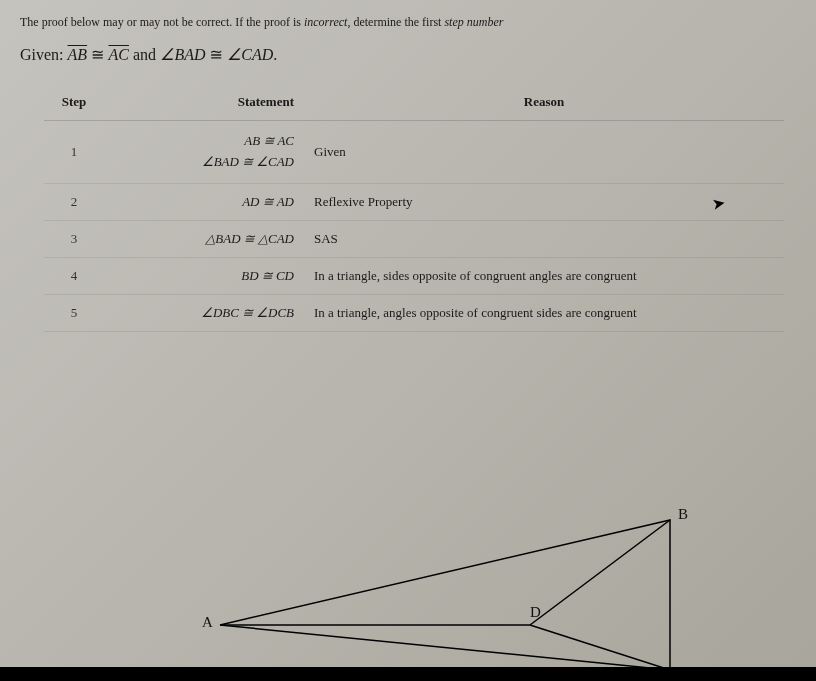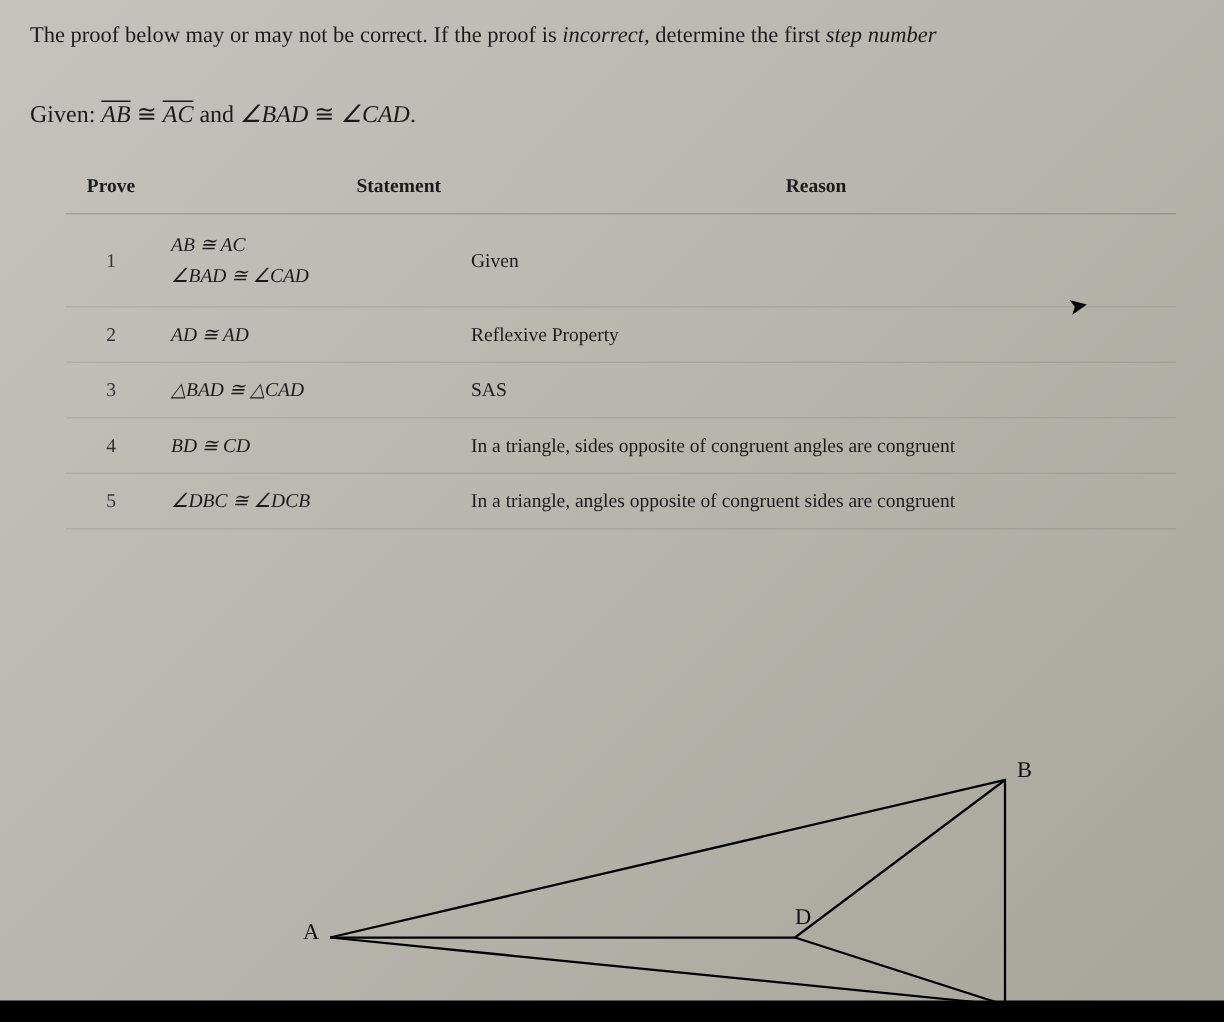--- a/index.html
+++ b/index.html
@@ -8,23 +8,23 @@
     width: 816px; height: 681px;
     background: linear-gradient(135deg, #c5c3be 0%, #b8b5ae 50%, #a8a59c 100%);
     font-family: Georgia, 'Times New Roman', serif;
     color: #1a1a1a;
     overflow: hidden;
   }
   .page {
     padding: 14px 20px 0 20px;
   }
   .intro {
-    font-size: 15px;
+    font-size: 12px;
     line-height: 1.45;
-    margin-bottom: 30px;
+    margin-bottom: 14px;
   }
   .em { font-style: italic; }
   .line { margin: 10px 0 14px 0; font-size: 16px; }
   .overline {
     text-decoration: overline;
     font-style: italic;
   }
   .math { font-style: italic; }
   .table-wrap {
     margin: 22px 0 0 24px;
@@ -43,21 +43,21 @@
     font-family: Georgia, serif;
   }
   th.step-col { width: 60px; text-align: center; }
   th.stmt-col { width: 200px; text-align: right; }
   td {
     padding: 10px 10px;
     border-bottom: 1px solid rgba(0,0,0,0.08);
     vertical-align: middle;
   }
   td.step-cell { text-align: center; color: #333; }
-  td.stmt-cell { text-align: left; }
+  td.stmt-cell { text-align: right; }
   td.reason-cell { text-align: left; }
   .stmt-line { display: block; line-height: 1.6; }
   .cursor {
     position: absolute;
     top: 194px; left: 712px;
     font-size: 16px;
     color: #000;
     transform: rotate(-10deg);
   }
   .diagram {
@@ -88,21 +88,21 @@
 
   <div class="line">
     <span>Given: </span><span class="overline">AB</span><span> ≅ </span><span class="overline">AC</span><span> and </span><span class="math">∠BAD</span><span> ≅ </span><span class="math">∠CAD</span><span>.</span>
   </div>
 
 
   <div class="table-wrap">
     <table>
       <thead>
         <tr>
-          <th class="step-col">Prove</th>
+          <th class="step-col">Step</th>
           <th class="stmt-col">Statement</th>
           <th>Reason</th>
         </tr>
       </thead>
       <tbody>
         <tr>
           <td class="step-cell">1</td>
           <td class="stmt-cell">
             <span class="stmt-line math">AB ≅ AC</span>
             <span class="stmt-line math">∠BAD ≅ ∠CAD</span>

